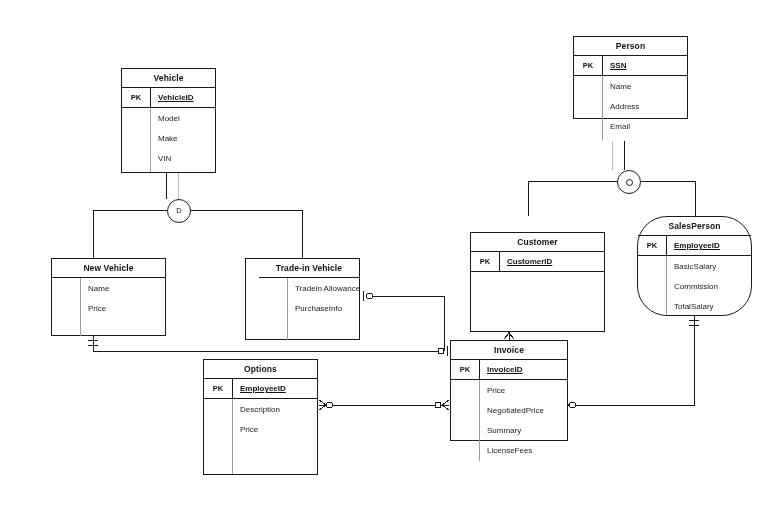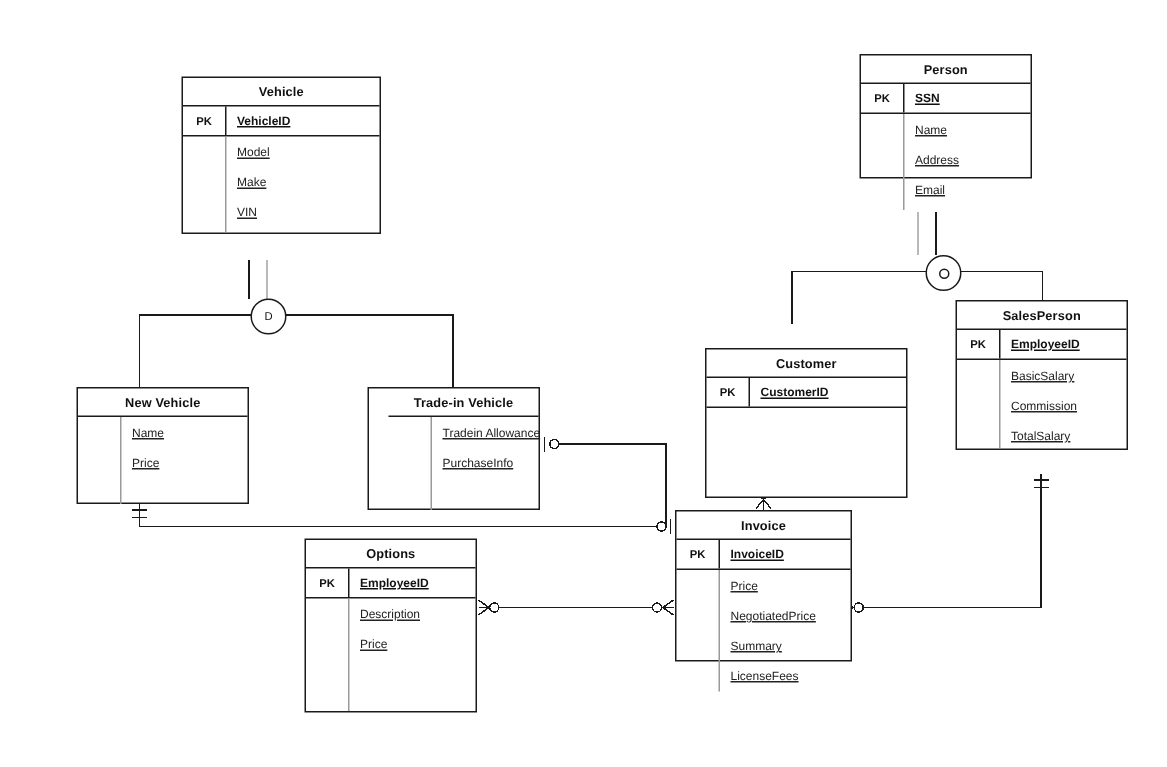--- a/index.html
+++ b/index.html
@@ -89,21 +89,20 @@
   .entity .attrlist {
     padding: 6px 0 0 7px;
     flex: 1 1 auto;
   }
   .entity .attr {
     font-size: 8px;
     color: #222222;
     line-height: 10px;
     margin-bottom: 10px;
     white-space: nowrap;
-    text-decoration: underline;
   }
   
   .entity.notype .attrs .keycol {
     border-right: 1px solid #9a9a9a;
   }
 
   
   .spec {
     position: absolute;
     width: 22px;
@@ -224,21 +223,21 @@
         <path d="M509 333 L514 339"></path>
       </g>
 
       <g>
         <path d="M689 320 L699 320"></path>
         <path d="M689 325 L699 325"></path>
       </g>
     </g>
   </svg>
 
-  <div class="entity" style="left:121px; top:51px; width:133px; height:105px;">
+  <div class="entity" style="left:121px; top:68px; width:95px; height:105px;">
     <div class="hdr">Vehicle</div>
     <div class="pkrow">
       <div class="keycol">PK</div>
       <div class="pkname">VehicleID</div>
     </div>
     <div class="attrs" style="height:64px;">
       <div class="keycol"></div>
       <div class="attrlist">
         <div class="attr">Model</div>
         <div class="attr">Make</div>
@@ -286,21 +285,21 @@
   </div>
 
   <div class="entity" style="left:470px; top:232px; width:135px; height:100px;">
     <div class="hdr">Customer</div>
     <div class="pkrow">
       <div class="keycol">PK</div>
       <div class="pkname">CustomerID</div>
     </div>
   </div>
 
-  <div class="entity" style="left:637px; top:200px; width:115px; height:100px;">
+  <div class="entity" style="left:637px; top:216px; width:115px; height:100px;border-radius:30px;">
     <div class="hdr">SalesPerson</div>
     <div class="pkrow">
       <div class="keycol">PK</div>
       <div class="pkname">EmployeeID</div>
     </div>
     <div class="attrs" style="height:59px;">
       <div class="keycol"></div>
       <div class="attrlist">
         <div class="attr">BasicSalary</div>
         <div class="attr">Commission</div>

